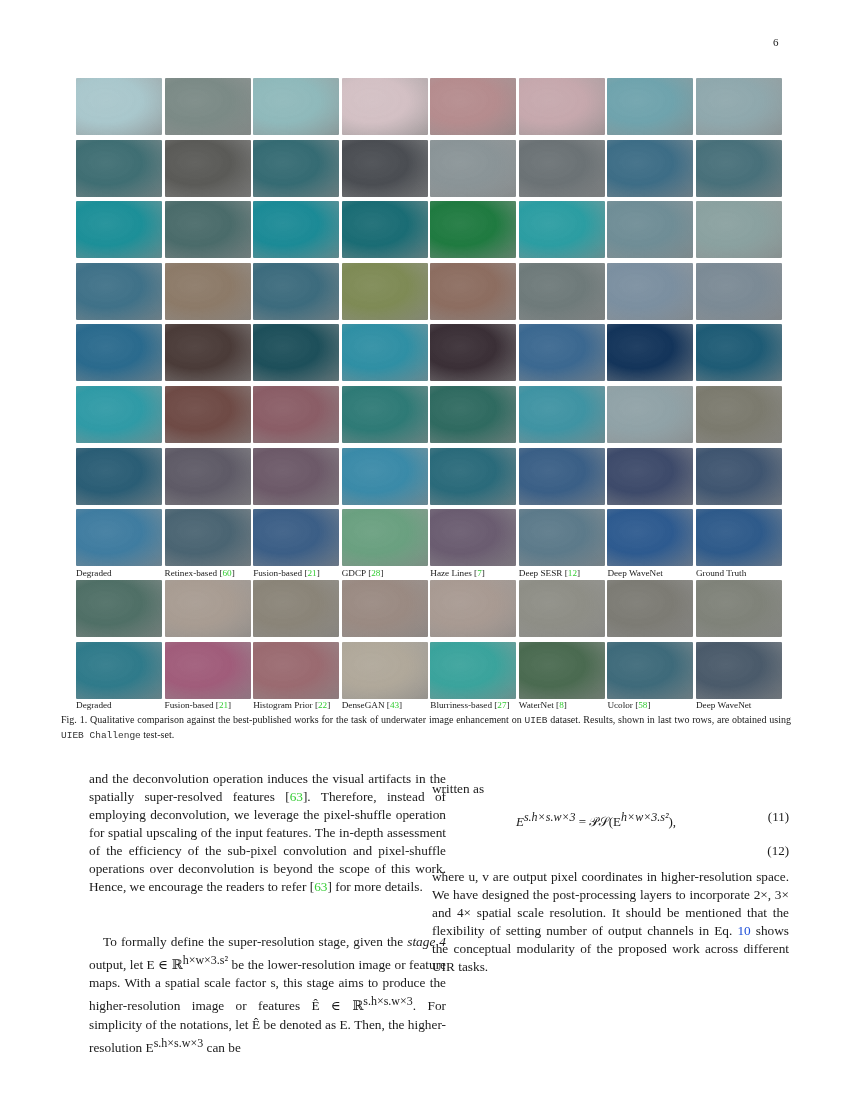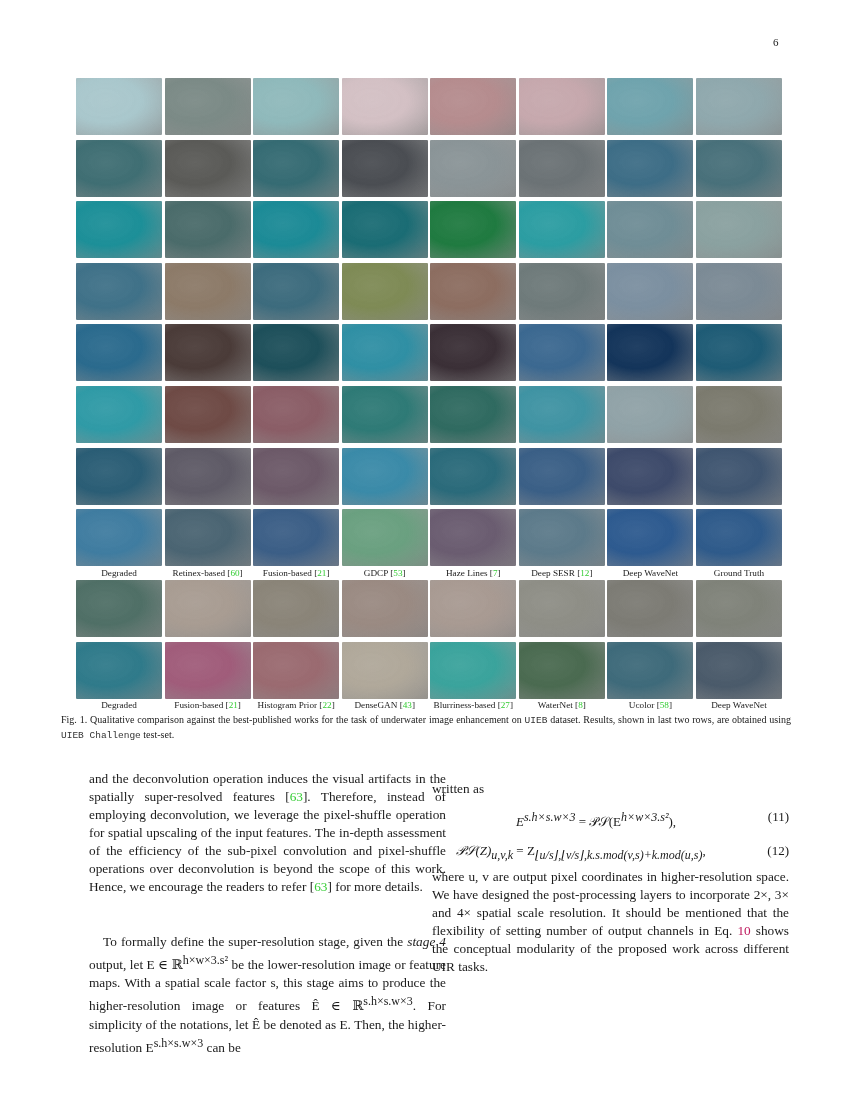--- a/index.html
+++ b/index.html
@@ -6,25 +6,25 @@
   body { width: 850px; height: 1100px; position: relative; overflow: hidden;
          font-family: "Liberation Serif", "DejaVu Serif", serif; color: #1a1a1a; }
   .page-num { position: absolute; left: 773px; top: 36px; font-size: 11px; }
   .grid { position: absolute; left: 76px; width: 706px; display: grid;
           grid-template-columns: repeat(8, 1fr); column-gap: 2.5px; }
   .grid.g1 { top: 78px; grid-template-rows: repeat(8, 57px); row-gap: 4.6px; }
   .grid.g2 { top: 580px; grid-template-rows: repeat(2, 57px); row-gap: 4.5px; }
   .tile { border-radius: 1px; position: relative; overflow: hidden; }
   .labels { position: absolute; left: 76px; width: 706px; display: grid;
             grid-template-columns: repeat(8, 1fr); column-gap: 2.5px;
-            font-size: 9.2px; text-align: center; }
+            font-size: 9.2px; text-align: left; }
   .labels.l1 { top: 568px; }
   .labels.l2 { top: 700px; }
   .ref { color: #33cc33; }
-  .ref-red { color: #be185d; }
+  .ref-red { color: #1d4ed8; }
   .caption { position: absolute; left: 61px; top: 713px; width: 730px;
              font-size: 10px; line-height: 14px; text-align: justify; }
   .mono { font-family: "Liberation Mono", "DejaVu Sans Mono", monospace; font-size: 9.5px; color: #333; }
   .col { position: absolute; font-size: 13.3px; line-height: 18px; text-align: justify; }
   .col p { margin: 0; }
   .col-left { left: 61px; width: 357px; margin-left: 28px; }
   .col-right { left: 432px; width: 357px; margin-top: 10px; }
   .eq { position: relative; height: 34px; font-size: 13px; }
   .eq .body { position: absolute; left: 84px; top: 10px; font-style: italic; }
   .eq .num { position: absolute; right: 0; top: 10px; }
@@ -99,21 +99,21 @@
     <div class="tile" style="background: radial-gradient(at 35% 40%, rgba(106, 160, 128, 0.933) 0%, rgb(106, 160, 128) 45%, rgba(0, 0, 0, 0.35) 130%), linear-gradient(160deg, rgba(255, 255, 255, 0.25), rgba(0, 0, 0, 0.2));"></div>
     <div class="tile" style="background: radial-gradient(at 35% 40%, rgba(106, 92, 112, 0.933) 0%, rgb(106, 92, 112) 45%, rgba(0, 0, 0, 0.35) 130%), linear-gradient(160deg, rgba(255, 255, 255, 0.25), rgba(0, 0, 0, 0.2));"></div>
     <div class="tile" style="background: radial-gradient(at 35% 40%, rgba(92, 122, 138, 0.933) 0%, rgb(92, 122, 138) 45%, rgba(0, 0, 0, 0.35) 130%), linear-gradient(160deg, rgba(255, 255, 255, 0.25), rgba(0, 0, 0, 0.2));"></div>
     <div class="tile" style="background: radial-gradient(at 35% 40%, rgba(45, 90, 143, 0.933) 0%, rgb(45, 90, 143) 45%, rgba(0, 0, 0, 0.35) 130%), linear-gradient(160deg, rgba(255, 255, 255, 0.25), rgba(0, 0, 0, 0.2));"></div>
     <div class="tile" style="background: radial-gradient(at 35% 40%, rgba(46, 90, 138, 0.933) 0%, rgb(46, 90, 138) 45%, rgba(0, 0, 0, 0.35) 130%), linear-gradient(160deg, rgba(255, 255, 255, 0.25), rgba(0, 0, 0, 0.2));"></div>
   </div>
 <div class="labels l1" id="labels1">
     <div>Degraded</div>
     <div>Retinex-based [<span class="ref">60</span>]</div>
     <div>Fusion-based [<span class="ref">21</span>]</div>
-    <div>GDCP [<span class="ref">53</span>]</div>
+    <div>GDCP [<span class="ref">28</span>]</div>
     <div>Haze Lines [<span class="ref">7</span>]</div>
     <div>Deep SESR [<span class="ref">12</span>]</div>
     <div>Deep WaveNet</div>
     <div>Ground Truth</div>
   </div>
 <div class="grid g2" id="grid2">
     <div class="tile" style="background: radial-gradient(at 35% 40%, rgba(79, 111, 102, 0.933) 0%, rgb(79, 111, 102) 45%, rgba(0, 0, 0, 0.35) 130%), linear-gradient(160deg, rgba(255, 255, 255, 0.25), rgba(0, 0, 0, 0.2));"></div>
     <div class="tile" style="background: radial-gradient(at 35% 40%, rgba(168, 156, 146, 0.933) 0%, rgb(168, 156, 146) 45%, rgba(0, 0, 0, 0.35) 130%), linear-gradient(160deg, rgba(255, 255, 255, 0.25), rgba(0, 0, 0, 0.2));"></div>
     <div class="tile" style="background: radial-gradient(at 35% 40%, rgba(138, 132, 120, 0.933) 0%, rgb(138, 132, 120) 45%, rgba(0, 0, 0, 0.35) 130%), linear-gradient(160deg, rgba(255, 255, 255, 0.25), rgba(0, 0, 0, 0.2));"></div>
     <div class="tile" style="background: radial-gradient(at 35% 40%, rgba(154, 138, 130, 0.933) 0%, rgb(154, 138, 130) 45%, rgba(0, 0, 0, 0.35) 130%), linear-gradient(160deg, rgba(255, 255, 255, 0.25), rgba(0, 0, 0, 0.2));"></div>
@@ -148,17 +148,16 @@
   <p style="margin-top:37px;text-indent:14px;"><span>To formally define the super-resolution stage, given the </span><i>stage 4</i><span> output, let E ∈ ℝ</span><sup>h×w×3.s²</sup><span> be the lower-resolution image or feature maps. With a spatial scale factor s, this stage aims to produce the higher-resolution image or features Ê ∈ ℝ</span><sup>s.h×s.w×3</sup><span>. For simplicity of the notations, let Ê be denoted as E. Then, the higher-resolution E</span><sup>s.h×s.w×3</sup><span> can be</span></p>
 </div>
 
 <div class="col col-right" style="top:770px;">
   <p>written as</p>
   <div class="eq">
     <span class="body"><span>E</span><sup>s.h×s.w×3</sup><span style="font-style:normal"> = 𝒫𝒮(E</span><sup>h×w×3.s²</sup><span style="font-style:normal">),</span></span>
     <span class="num">(11)</span>
   </div>
   <div class="eq" style="height:36px;">
-    <span class="body" style="left:24px;"><span>𝒫𝒮(Z)</span><sub>u,v,k</sub><span style="font-style:normal"> = Z</span><sub>⌊u/s⌋,⌊v/s⌋,k.s.mod(v,s)+k.mod(u,s)</sub><span style="font-style:normal">,</span></span>
     <span class="num">(12)</span>
   </div>
   <p><span>where u, v are output pixel coordinates in higher-resolution space. We have designed the post-processing layers to incorporate 2×, 3× and 4× spatial scale resolution. It should be mentioned that the flexibility of setting number of output channels in Eq. </span><span class="ref-red">10</span><span> shows the conceptual modularity of the proposed work across different UIR tasks.</span></p>
 </div>
 
 </body></html>

